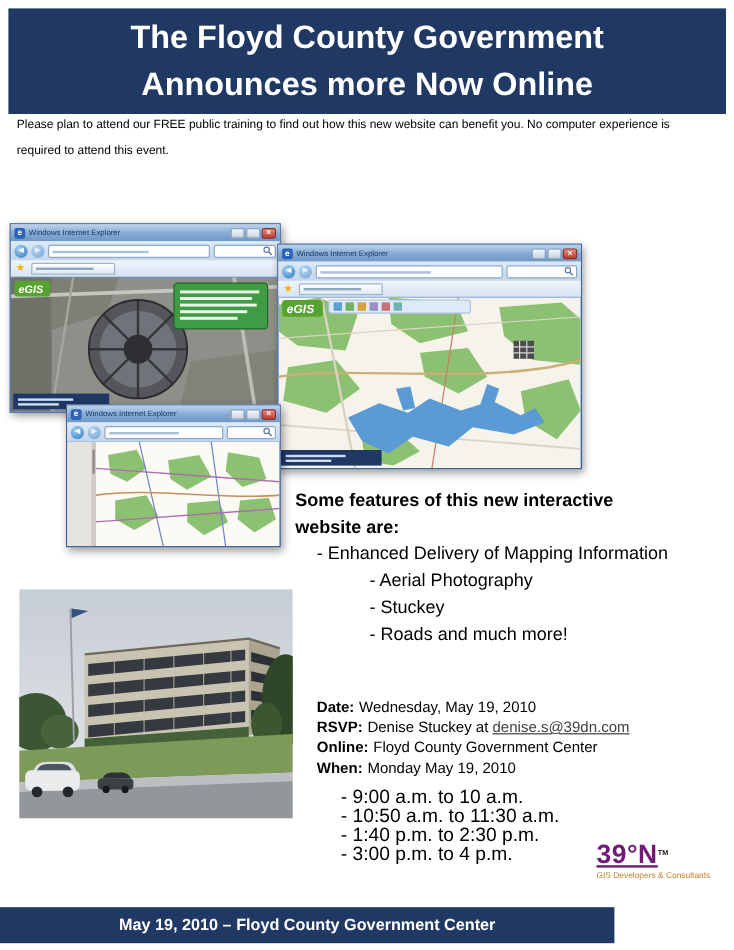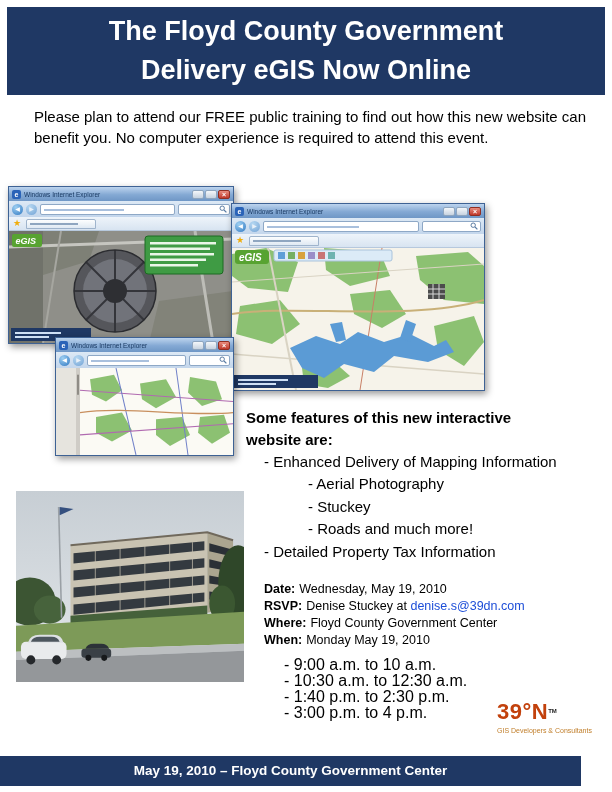--- a/index.html
+++ b/index.html
@@ -7,22 +7,22 @@
   .page {
     position:relative; width:612px; height:792px; background:#fff;
     font-family:"Liberation Sans", sans-serif; color:#000; overflow:hidden;padding-left:48px;
   }
   .banner {
     position:absolute; left:7px; top:7px; width:598px; height:88px;
     background:var(--navy, #1F3864); color:#fff; text-align:center;
     font-weight:bold; font-size:27px; line-height:39px; padding-top:5px;
   }
   .intro {
-    position:absolute; left:14px; top:106px; width:578px;
-    font-size:15px; line-height:21px;margin-left:20px;
+    position:absolute; left:14px; top:94px; width:578px;
+    font-size:10px; line-height:21px;
   }
 
   
   .bw {
     position:absolute; display:flex; flex-direction:column;
     border:1px solid #3e6294; background:#dce7f3;
     box-shadow:2px 3px 7px rgba(0,0,0,.40);
   }
   .win1 { left:8px;   top:186px; width:226px; height:158px; z-index:1; }
   .win2 { left:231px; top:203px; width:254px; height:188px; z-index:2; }
@@ -84,45 +84,45 @@
   .feat-list { position:absolute; left:264px; top:451px; font-size:15px; line-height:22.4px; }
   .feat-list .ind { padding-left:44px; }
 
   
   .photo { position:absolute; left:16px; top:491px; width:228px; height:191px; }
   .photo svg { display:block; width:100%; height:100%; }
 
   
   .details { position:absolute; left:264px; top:581px; font-size:12.5px; line-height:17px; }
   .details .dl { font-weight:bold; margin-right:4px; }
-  .email { color:#1d4ed8; cursor:pointer;margin-top:28px; }
+  .email { text-decoration:underline; color:#404040; cursor:pointer;margin-top:28px; }
 
   .sessions { position:absolute; left:284px; top:657px; font-size:16px; line-height:16px; }
 
   
   .logo { position:absolute; left:497px; top:699px; width:110px; }
-  .logo-name { font-size:22px; font-weight:bold; color:#c2410c; letter-spacing:.5px; }
+  .logo-name { font-size:22px; font-weight:bold; color:#701a75; letter-spacing:.5px;text-decoration:underline; }
   .logo-tm { font-size:6px; vertical-align:super; color:#1c1c1c; font-weight:bold; }
   .logo-tagline { font-size:7px; color:var(--logo-orange, #C07E2A); margin-top:2px; white-space:nowrap; }
 
   
   .footer {
-    position:absolute; left:0; top:756px; width:581px; height:30px;
+    position:absolute; left:0; top:756px; width:512px; height:30px;
     background:var(--navy, #1F3864); color:#fff; font-weight:bold;
     font-size:13.5px; text-align:center; line-height:30px;
   }
 </style>
 </head>
 <body>
 
 <div class="page">
 
   <header class="banner">
     <div>The Floyd County Government</div>
-    <div>Delivery eGIS Now Online</div>
+    <div>Announces more Now Online</div>
   </header>
 
   <p class="intro">Please plan to attend our FREE public training to find out how this new website can benefit you. No computer experience is required to attend this event.</p>
 
   <div class="bw win1">
     <div class="bw-title">
       <span class="favicon">e</span>
       <span class="ttl">Windows Internet Explorer</span>
       <span class="wbtns">
         <span class="wb"></span>
@@ -312,21 +312,20 @@
       </svg>
     </div>
   </div>
 
   <div class="feat-head">Some features of this new interactive website are:</div>
   <div class="feat-list">
     <div>- Enhanced Delivery of Mapping Information</div>
     <div class="ind">- Aerial Photography</div>
     <div class="ind">- Stuckey</div>
     <div class="ind">- Roads and much more!</div>
-    <div>- Detailed Property Tax Information</div>
   </div>
 
   <div class="photo">
     <svg viewBox="0 0 230 190" preserveAspectRatio="none">
       <defs>
         <linearGradient id="sky" x1="0" y1="0" x2="0" y2="1">
           <stop offset="0" stop-color="#c7ced4"></stop>
             <stop offset="1" stop-color="#e3e7ea"></stop>
         </linearGradient>
       </defs>
@@ -385,30 +384,30 @@
 
   <div class="details">
     <div>
       <span class="dl">Date:</span><span>Wednesday, May 19, 2010</span>
     </div>
     <div>
       <span class="dl">RSVP:</span><span>Denise Stuckey at</span>
       <span class="email">denise.s@39dn.com</span>
     </div>
     <div>
-      <span class="dl">Where:</span><span>Floyd County Government Center</span>
+      <span class="dl">Online:</span><span>Floyd County Government Center</span>
     </div>
     <div>
       <span class="dl">When:</span><span>Monday May 19, 2010</span>
     </div>
   </div>
 
   <div class="sessions">
     <div>- 9:00 a.m. to 10 a.m.</div>
-    <div>- 10:30 a.m. to 12:30 a.m.</div>
+    <div>- 10:50 a.m. to 11:30 a.m.</div>
     <div>- 1:40 p.m. to 2:30 p.m.</div>
     <div>- 3:00 p.m. to 4 p.m.</div>
   </div>
 
   <div class="logo">
     <div>
       <span class="logo-name">39°N</span><span class="logo-tm">TM</span>
     </div>
     <div class="logo-tagline">GIS Developers &amp; Consultants</div>
   </div>

